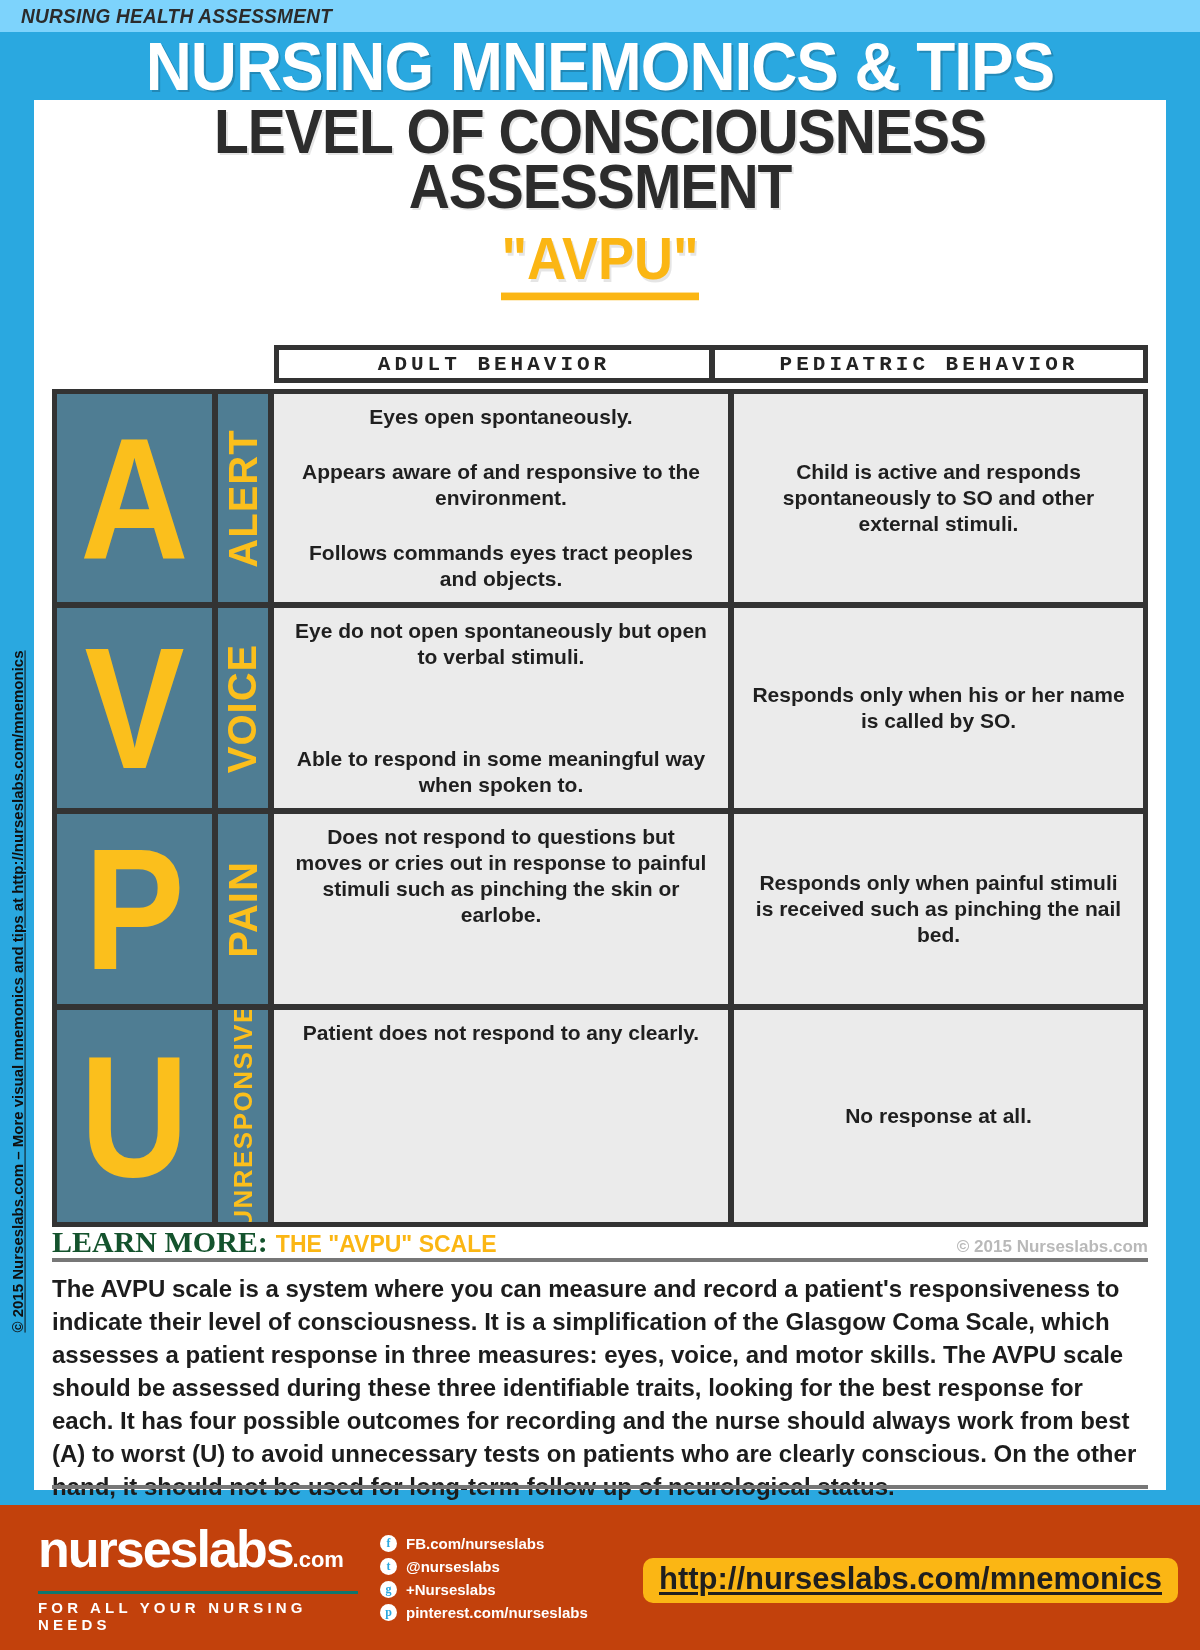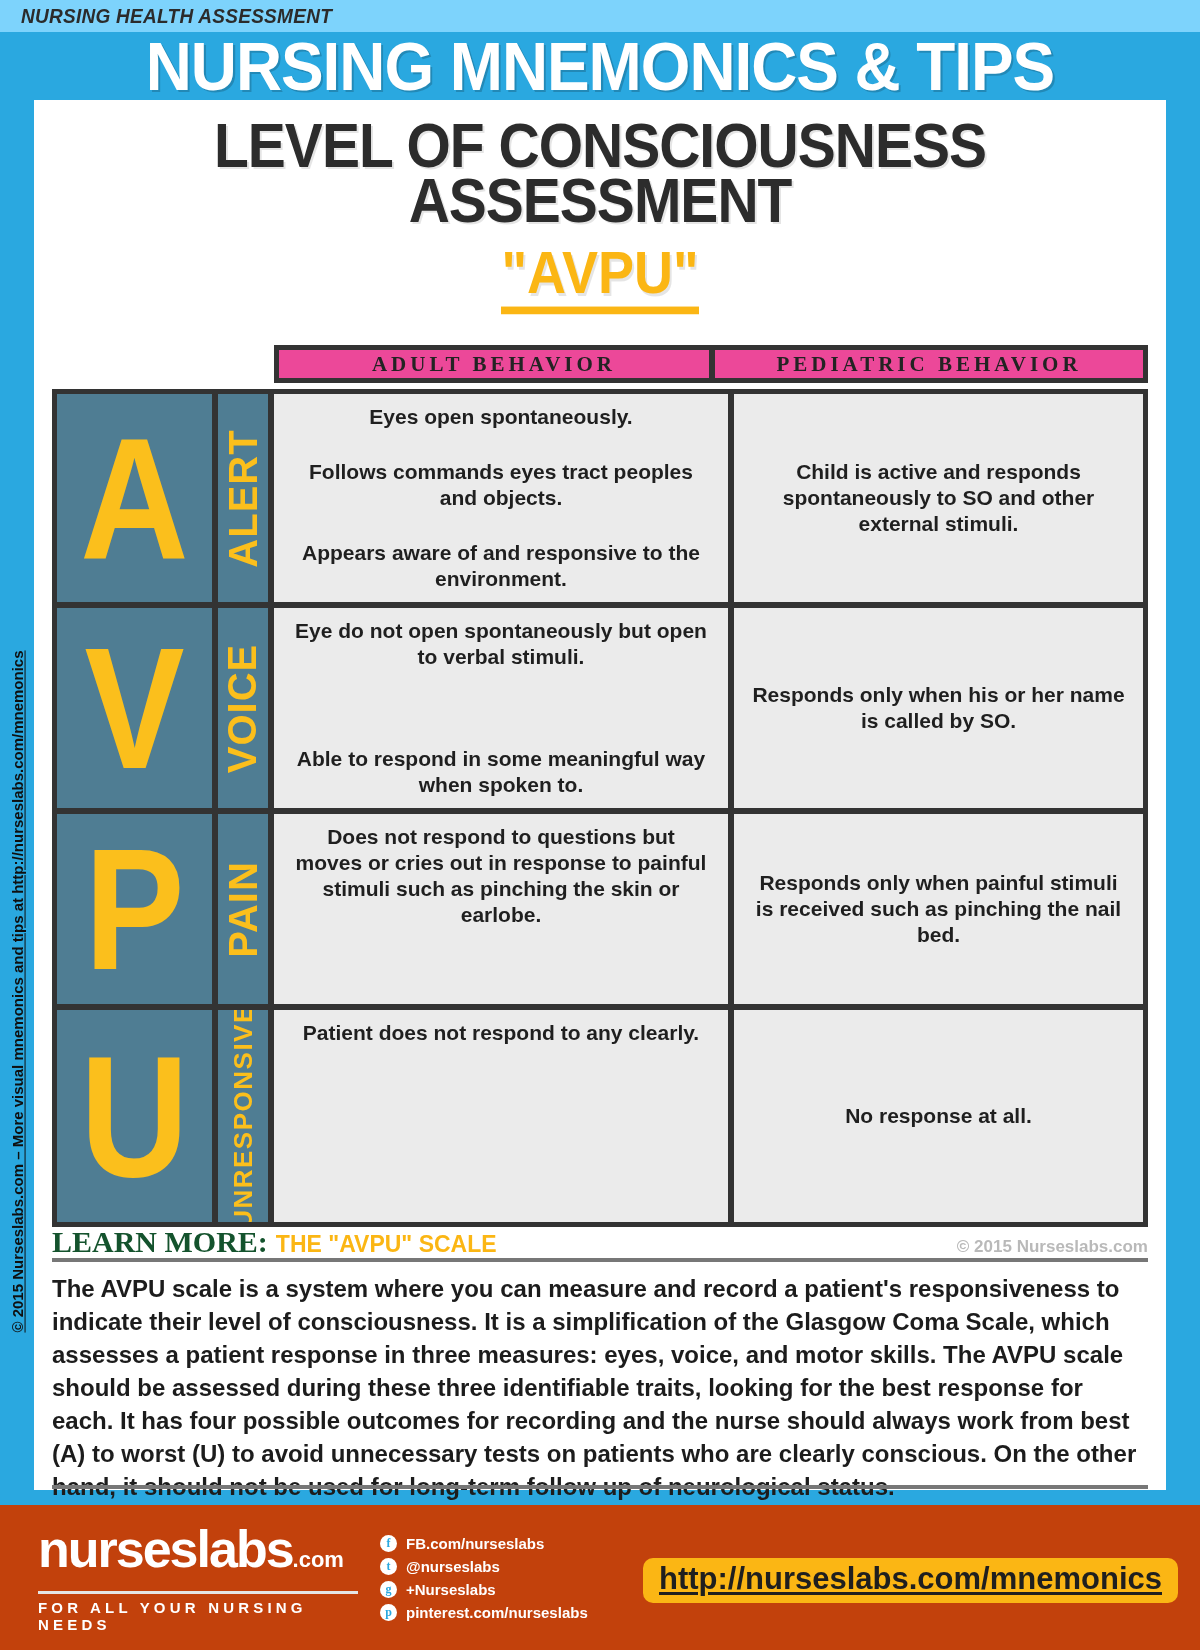--- a/index.html
+++ b/index.html
@@ -97,21 +97,20 @@
     position: absolute;
     left: 34px;
     top: 100px;
     width: 1132px;
     height: 1390px;
     background: #ffffff;
     box-sizing: border-box;
   }
 
   .title-block {
-    padding-top: 14px;
     text-align: center;
   }
   .title-main {
     color: #2c2c2c;
     font-size: 57px;
     line-height: 55px;
     font-weight: bold;
     letter-spacing: -1px;
     font-family: "Liberation Sans Narrow", "Liberation Sans", sans-serif;
     transform: scaleY(1.12);
@@ -141,29 +140,29 @@
   }
   .head-row {
     display: flex;
     margin-left: 222px;
     height: 38px;
     border: 5px solid #333333;
     box-sizing: border-box;
     background: #333333;
   }
   .head-cell {
-    background: #ec4899;
+    background: #ffffff;
     display: flex;
     align-items: center;
     justify-content: center;
     color: #232323;
     font-size: 21px;
     font-weight: bold;
     letter-spacing: 4px;
-    font-family: Liberation Serif, serif;
+    font-family: Liberation Mono, monospace;
   }
   .head-cell.adult { width: 430px; }
   .head-divider { width: 6px; background: #333333; }
   .head-cell.ped { flex: 1; }
 
   .body-rows {
     margin-top: 6px;
     border: 5px solid #333333;
     border-top: 5px solid #333333;
     background: #333333;
@@ -321,21 +320,21 @@
     letter-spacing: -2px;
     font-family: "Liberation Sans Narrow", "Liberation Sans", sans-serif;
   }
   .logo-word .dotcom {
     font-size: 22px;
     letter-spacing: 0;
     vertical-align: baseline;
   }
   .logo-tag {
     margin-top: 5px;
-    border-top: 3px solid #e5e5e5;
+    border-top: 3px solid #0f766e;
     padding-top: 5px;
     color: #ffffff;
     font-size: 15px;
     font-weight: bold;
     letter-spacing: 4.2px;
     font-family: "Liberation Sans", sans-serif;
   }
   .social {
     margin-left: 22px;
     display: flex;
@@ -432,22 +431,22 @@
 
         <div class="row row-1">
           <div class="cell-letter">
             <span class="glyph">A</span>
           </div>
           <div class="cell-word big">
             <span>ALERT</span>
           </div>
           <div class="cell-adult">
             <p>Eyes open spontaneously.</p>
+            <p>Appears aware of and responsive to the environment.</p>
             <p>Follows commands eyes tract peoples and objects.</p>
-            <p>Appears aware of and responsive to the environment.</p>
           </div>
           <div class="cell-ped">
             <p>Child is active and responds spontaneously to SO and other external stimuli.</p>
           </div>
         </div>
 
         <div class="row row-2">
           <div class="cell-letter">
             <span class="glyph">V</span>
           </div>

